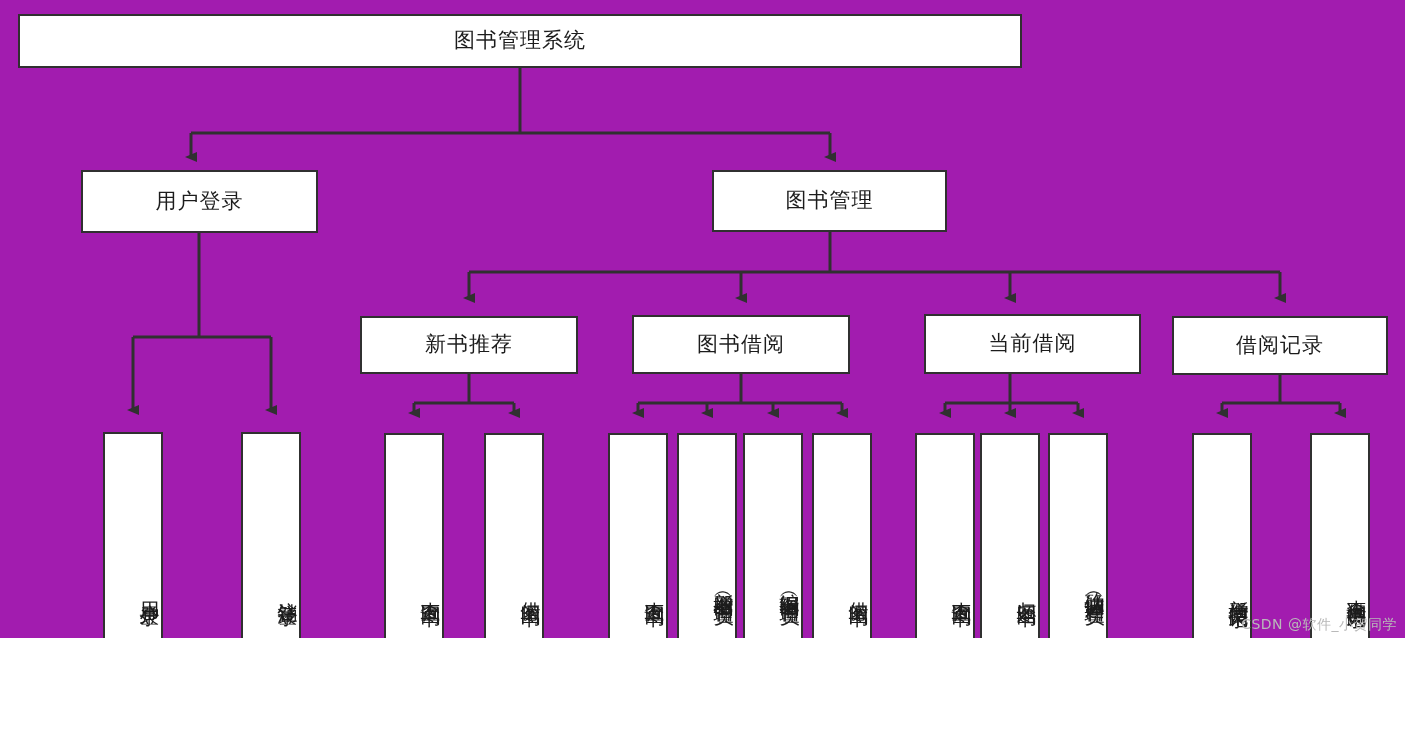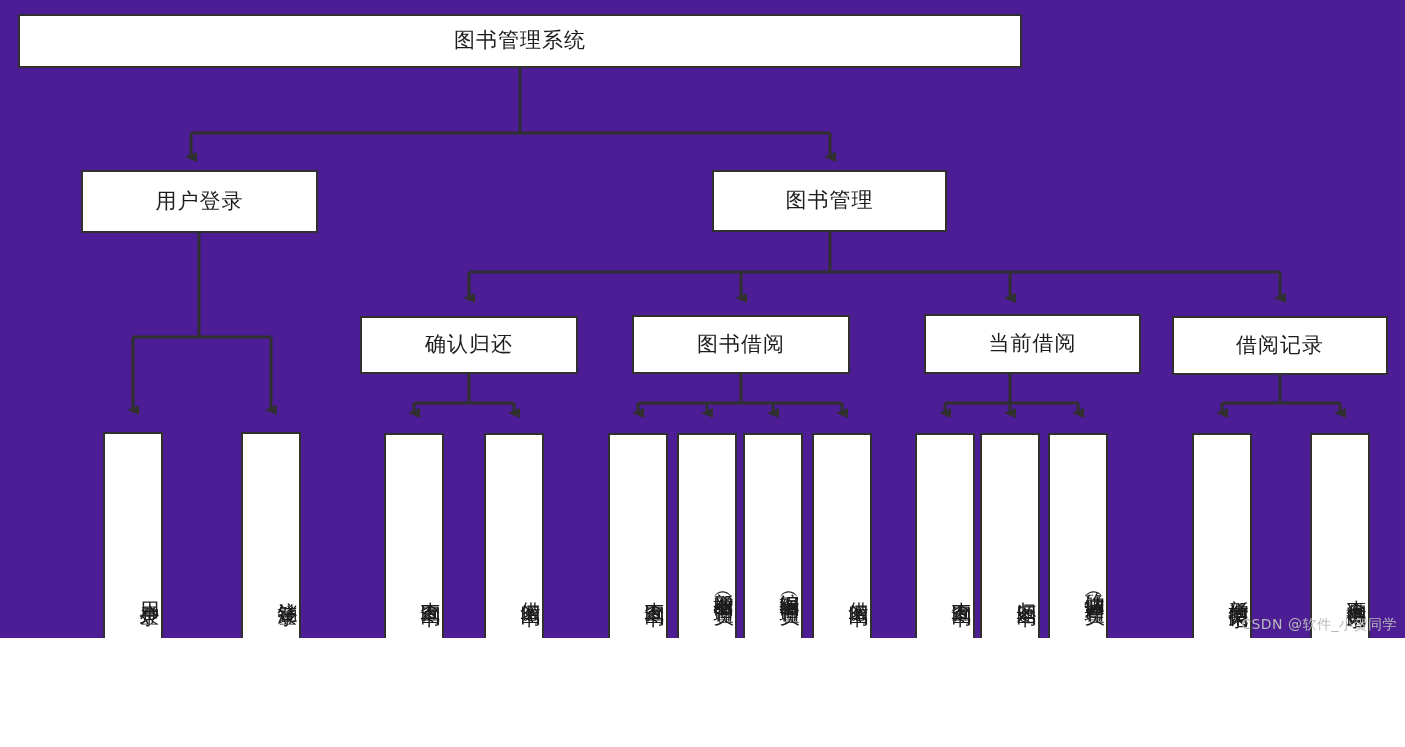--- a/index.html
+++ b/index.html
@@ -5,21 +5,21 @@
   * { box-sizing: border-box; }
   html, body {
     margin: 0; padding: 0;
     background: #ffffff;
     font-family: "DejaVu Sans", "Liberation Sans", sans-serif;
   }
   #canvas {
     position: relative;
     width: 1405px;
     height: 638px;
-    background: #4c1d95;
+    background: #a21caf;
     overflow: hidden;
   }
   svg.edges {
     position: absolute;
     left: 0; top: 0;
     width: 1405px; height: 747px;
     pointer-events: none;
   }
   .node {
     position: absolute;
@@ -128,21 +128,21 @@
   </div>
 
   <div class="node h" style="left:81px; top:170px; width:237px; height:63px;">
     <span>用户登录</span>
   </div>
   <div class="node h" style="left:712px; top:170px; width:235px; height:62px;text-align:right;">
     <span>图书管理</span>
   </div>
 
   <div class="node h" style="left:360px; top:316px; width:218px; height:58px;">
-    <span>确认归还</span>
+    <span>新书推荐</span>
   </div>
   <div class="node h" style="left:632px; top:315px; width:218px; height:59px;">
     <span>图书借阅</span>
   </div>
   <div class="node h" style="left:924px; top:314px; width:217px; height:60px;">
     <span>当前借阅</span>
   </div>
   <div class="node h" style="left:1172px; top:316px; width:216px; height:59px;">
     <span>借阅记录</span>
   </div>

